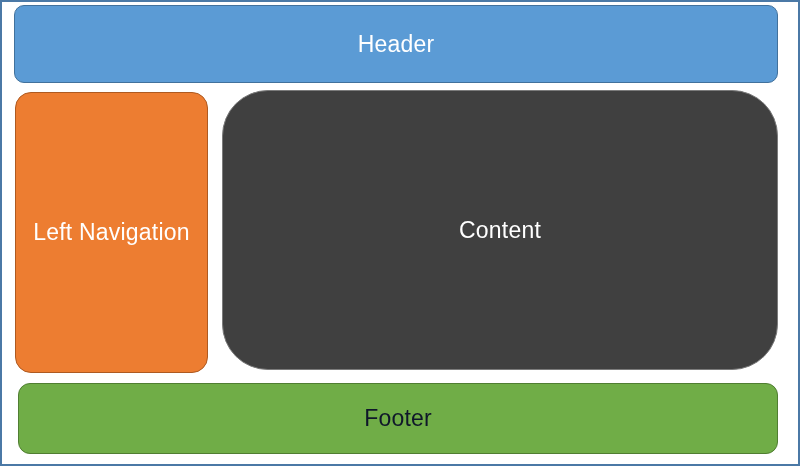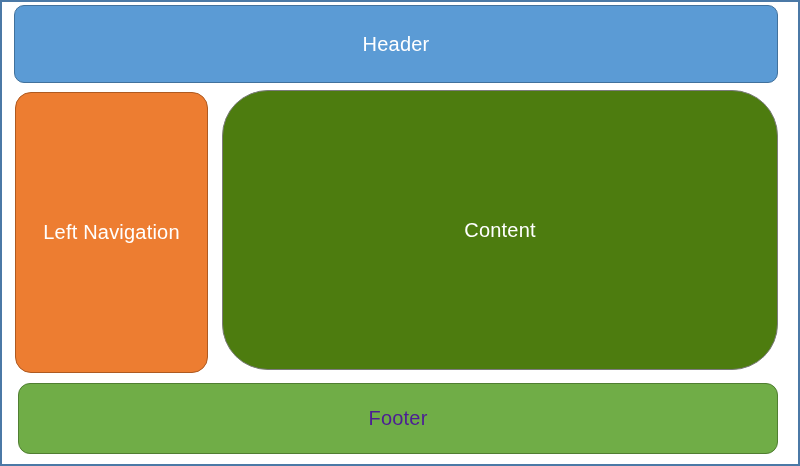--- a/index.html
+++ b/index.html
@@ -19,21 +19,21 @@
   .block {
     position: absolute;
     box-sizing: border-box;
     border: 1.5px solid;
     display: flex;
     align-items: center;
     justify-content: center;
   }
   .block-label {
     color: #ffffff;
-    font-size: 20px;
+    font-size: 23px;
     font-weight: 400;
     letter-spacing: 0.2px;
     text-align: center;
     user-select: none;
   }
   .block-header {
     left: 12px;
     top: 3px;
     width: 764px;
     height: 78px;
@@ -67,21 +67,21 @@
 <div class="canvas" style="border-color: rgb(75, 121, 166); background: rgb(255, 255, 255);">
 
   <div class="block block-header" style="background: rgb(91, 155, 213); border-color: rgb(65, 113, 156);">
     <span class="block-label" style="color: rgb(255, 255, 255);">Header</span>
   </div>
 
   <div class="block block-left-nav" style="background: rgb(237, 125, 49); border-color: rgb(174, 90, 33);">
     <span class="block-label" style="color: rgb(255, 255, 255);">Left Navigation</span>
   </div>
 
-  <div class="block block-content" style="background: #4d7c0f; border-color: rgb(123, 123, 123);">
+  <div class="block block-content" style="background: #404040; border-color: rgb(123, 123, 123);">
     <span class="block-label" style="color: rgb(255, 255, 255);">Content</span>
   </div>
 
   <div class="block block-footer" style="background: rgb(112, 173, 71); border-color: rgb(80, 126, 50);">
-    <span class="block-label" style="color: #4c1d95;">Footer</span>
+    <span class="block-label" style="color: #0f172a;">Footer</span>
   </div>
 
 </div>
 
 </body></html>

